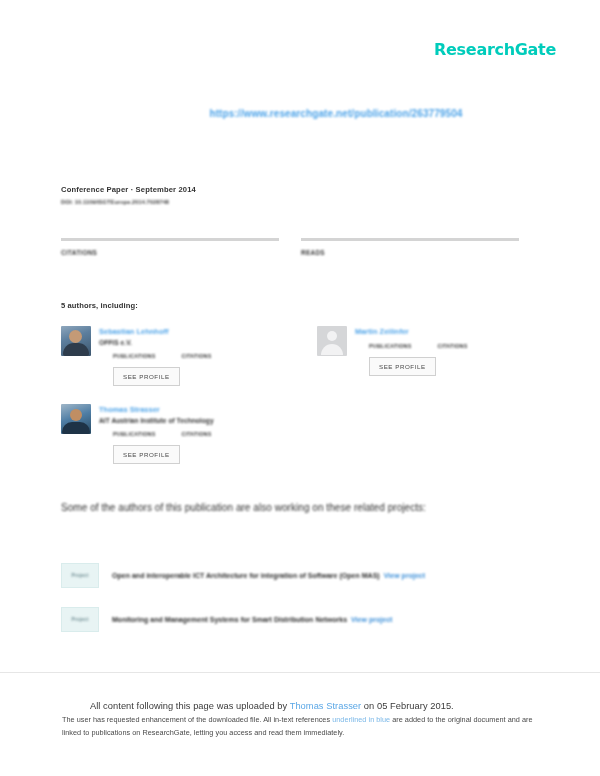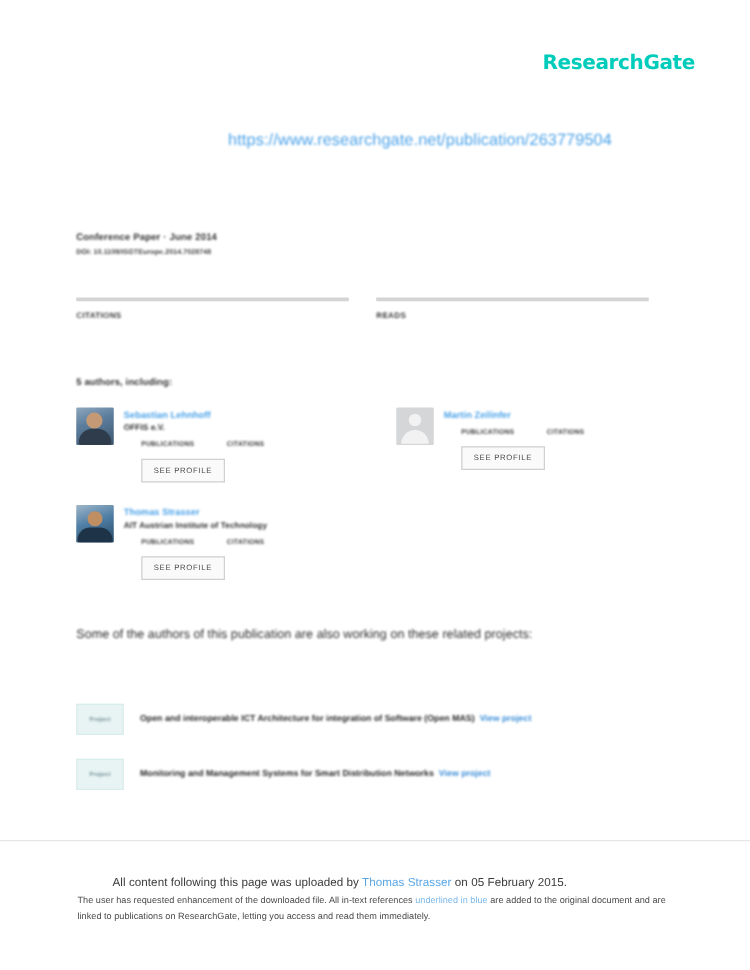--- a/index.html
+++ b/index.html
@@ -50,22 +50,22 @@
     top: 103px;
     left: 0;
     width: 600px;
     text-align: center;
     padding-left: 72px;
     box-sizing: border-box;
   }
   .rg-url {
     display: inline-block;
     font-family: "Liberation Sans", sans-serif;
-    font-size: 13px;
-    font-weight: normal;
+    font-size: 10px;
+    font-weight: bold;
     color: #4da3e8;
     letter-spacing: 0.1px;
     filter: blur(0.85px);
     white-space: nowrap;
   }
 
   
   .meta-block {
     position: absolute;
     top: 185px;
@@ -372,21 +372,21 @@
 
   <div class="rg-header">
     <div class="rg-logo">ResearchGate</div>
   </div>
 
   <div class="rg-url-row">
     <span class="rg-url">https://www.researchgate.net/publication/263779504</span>
   </div>
 
   <div class="meta-block">
-    <div class="meta-type">Conference Paper · June 2014</div>
+    <div class="meta-type">Conference Paper · September 2014</div>
     <div class="meta-doi">DOI: 10.1109/ISGTEurope.2014.7028748</div>
   </div>
 
   <div class="stats">
     <div class="stat-col">
       <div class="stat-rule"></div>
       <div class="stat-label">CITATIONS</div>
       <div class="stat-value">3</div>
     </div>
     <div class="stat-col">

